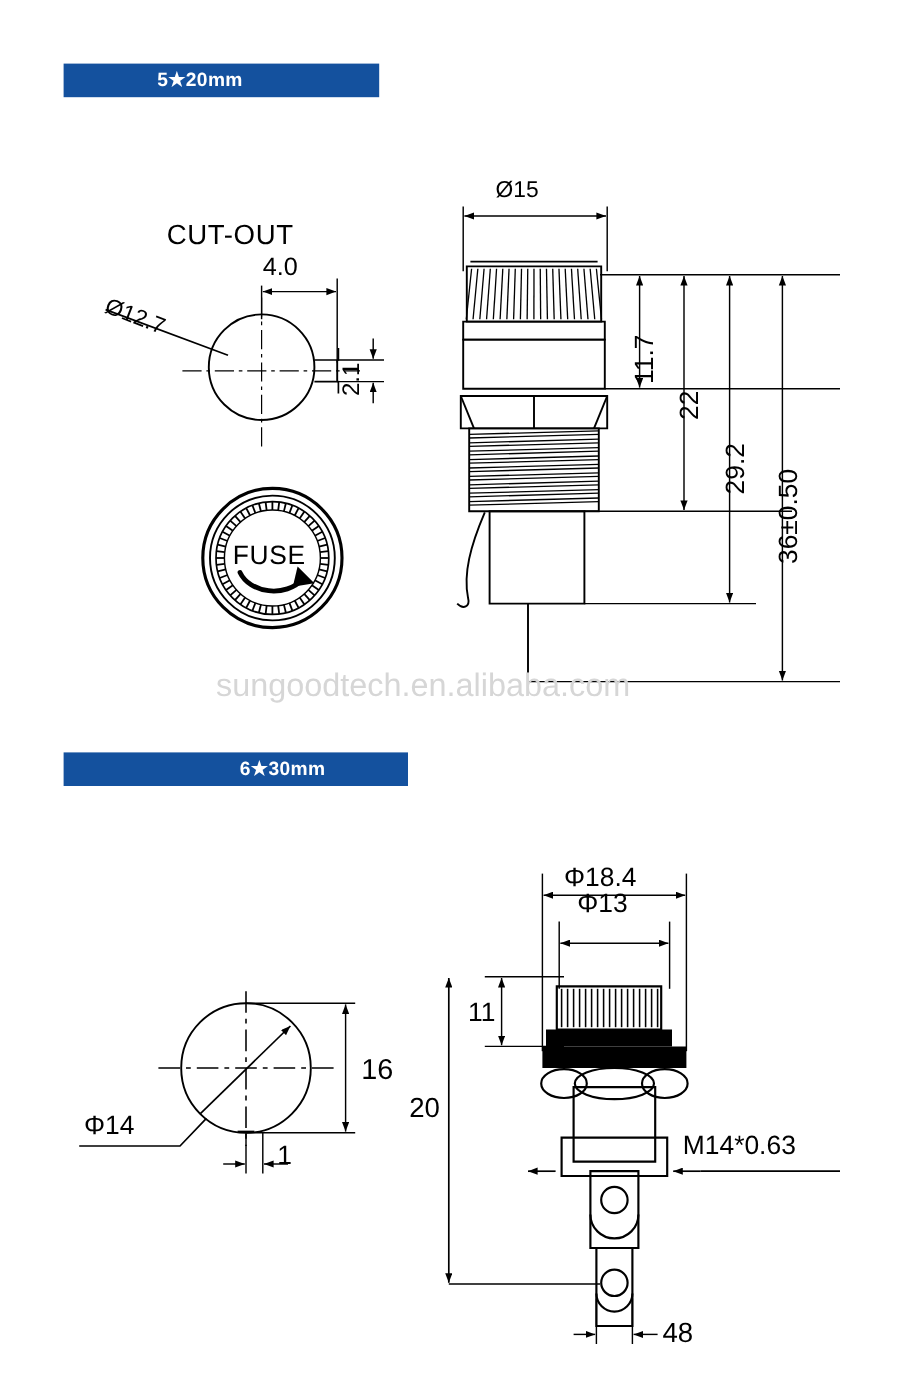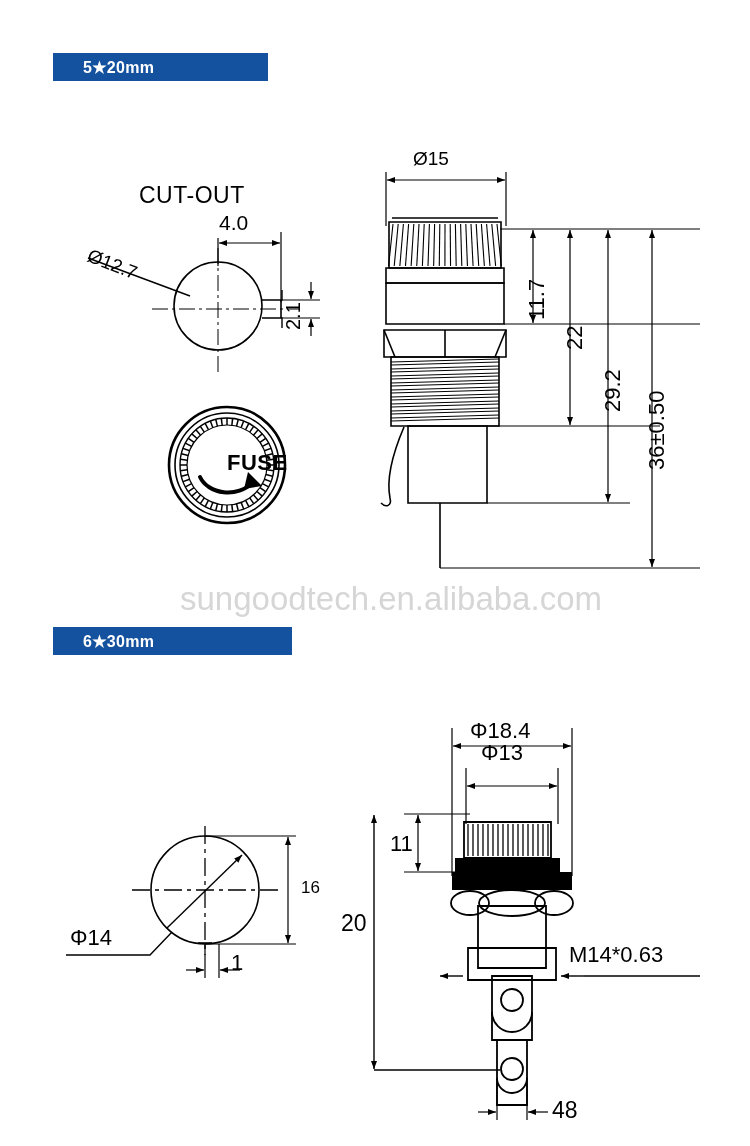--- a/index.html
+++ b/index.html
@@ -2,41 +2,41 @@
 <html><head>
 <meta charset="utf-8">
 <style>
   html,body{margin:0;padding:0;background:#ffffff;}
   body{width:750px;height:1146px;position:relative;overflow:hidden;
        font-family:"Liberation Sans", sans-serif;color:#000;}
   .page{position:absolute;inset:0;}
 
   
   .sec-bar{position:absolute;display:flex;align-items:center;
-           background:#14519e;}
+           background:#14519e;padding-left:48px;}
   .sec-bar .lbl{color:#ffffff;font-weight:bold;letter-spacing:.3px;}
 
   
   svg.draw{position:absolute;left:0;top:0;width:750px;height:1146px;
            overflow:visible;pointer-events:none;}
 
   
   .wm{position:absolute;color:#d6d6d6;white-space:nowrap;
       font-family:"Liberation Sans", sans-serif;}
 </style>
 </head>
 <body>
 
 <div class="page">
 
   <div class="sec-bar" style="left:53px;top:53px;width:215px;height:28px;">
     <span class="lbl" style="margin-left:30px;font-size:16px;">5★20mm</span>
   </div>
 
-  <div class="sec-bar" style="left:53px;top:627px;width:239px;height:28px;">
+  <div class="sec-bar" style="left:53px;top:627px;width:239px;height:28px;justify-content:center;">
     <span class="lbl" style="margin-left:30px;font-size:16px;">6★30mm</span>
   </div>
 
   <svg class="draw" viewBox="0 0 750 1146">
     <defs>
       <marker id="ar" markerWidth="9" markerHeight="9" refX="8" refY="3" orient="auto" markerUnits="userSpaceOnUse">
         <path d="M0,0 L8,3 L0,6 z" fill="#000"></path>
       </marker>
       <marker id="arS" markerWidth="9" markerHeight="9" refX="1" refY="3" orient="auto" markerUnits="userSpaceOnUse">
         <path d="M9,0 L1,3 L9,6 z" fill="#000"></path>
@@ -370,41 +370,41 @@
   <div style="position:absolute;left:139px;top:182px;font-size:23px;letter-spacing:.5px;">CUT-OUT</div>
 
   <div style="position:absolute;left:92px;top:245px;font-size:19px;
               transform:rotate(21deg);transform-origin:left top;">Ø12.7</div>
 
   <div style="position:absolute;left:219px;top:211px;font-size:21px;">4.0</div>
 
   <div style="position:absolute;left:282px;top:330px;font-size:20px;
               transform:rotate(-90deg);transform-origin:left top;">2.1</div>
 
-  <div style="position:absolute;left:194px;top:450px;font-size:22px;font-weight:bold;letter-spacing:.5px;margin-left:33px;">FUSE</div>
+  <div style="position:absolute;left:194px;top:450px;font-size:22px;font-weight:normal;letter-spacing:.5px;">FUSE</div>
 
   <div style="position:absolute;left:413px;top:148px;font-size:19px;">Ø15</div>
 
   <div style="position:absolute;left:524px;top:320px;font-size:22px;
               transform:rotate(-90deg);transform-origin:left top;">11.7</div>
 
   <div style="position:absolute;left:562px;top:350px;font-size:22px;
               transform:rotate(-90deg);transform-origin:left top;">22</div>
 
   <div style="position:absolute;left:600px;top:412px;font-size:22px;
               transform:rotate(-90deg);transform-origin:left top;">29.2</div>
 
   <div style="position:absolute;left:644px;top:470px;font-size:22px;
               transform:rotate(-90deg);transform-origin:left top;white-space:nowrap;">36±0.50</div>
 
-  <div class="wm" style="left:180px;top:580px;font-size:33px;">sungoodtech.en.alibaba.com</div>
+  <div class="wm" style="left:180px;top:556px;font-size:27px;">sungoodtech.en.alibaba.com</div>
 
   <div style="position:absolute;left:70px;top:925px;font-size:22px;">Φ14</div>
 
-  <div style="position:absolute;left:301px;top:878px;font-size:17px;">16</div>
+  <div style="position:absolute;left:301px;top:878px;font-size:24px;">16</div>
 
   <div style="position:absolute;left:231px;top:950px;font-size:22px;">1</div>
 
   <div style="position:absolute;left:470px;top:718px;font-size:22px;">Φ18.4</div>
 
   <div style="position:absolute;left:481px;top:740px;font-size:22px;">Φ13</div>
 
   <div style="position:absolute;left:390px;top:831px;font-size:22px;">11</div>
 
   <div style="position:absolute;left:341px;top:910px;font-size:23px;">20</div>

